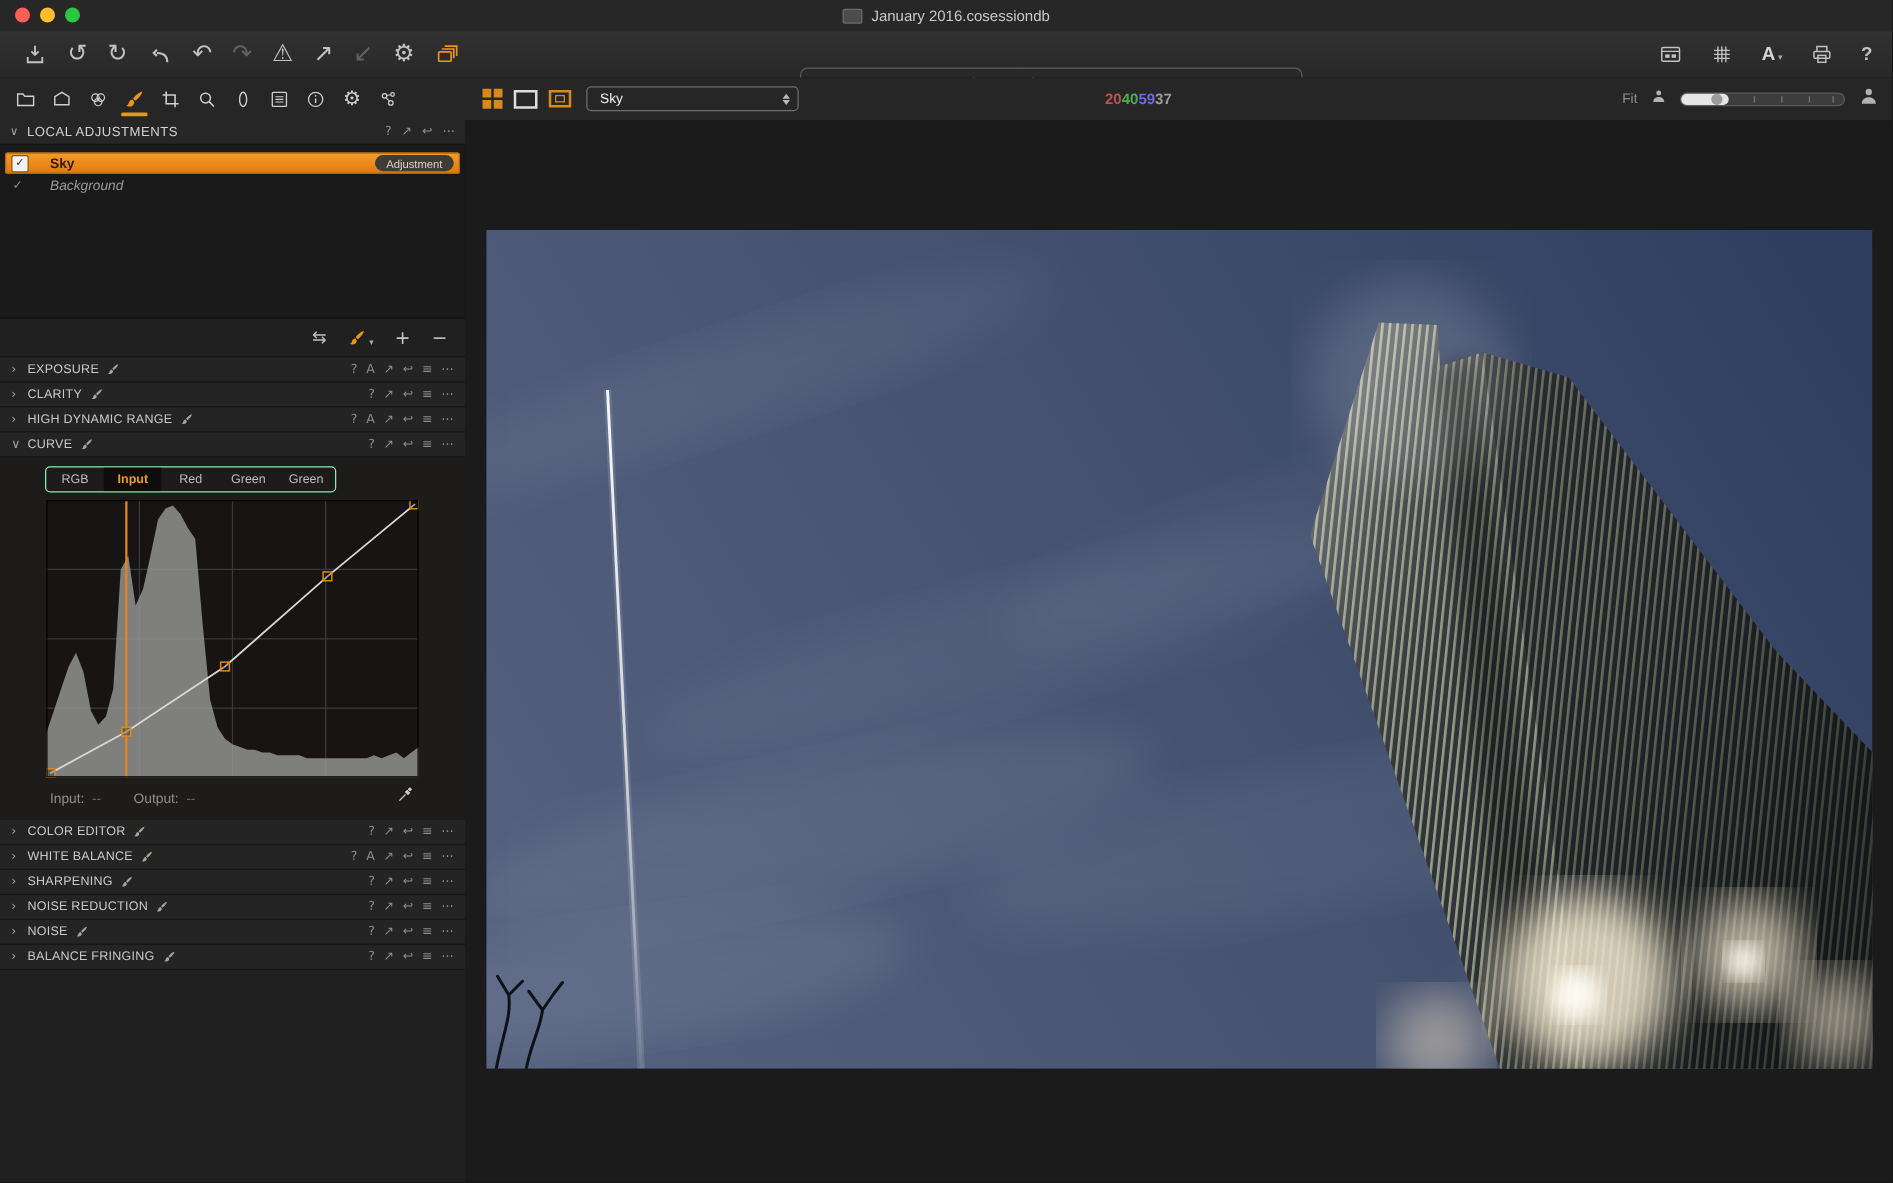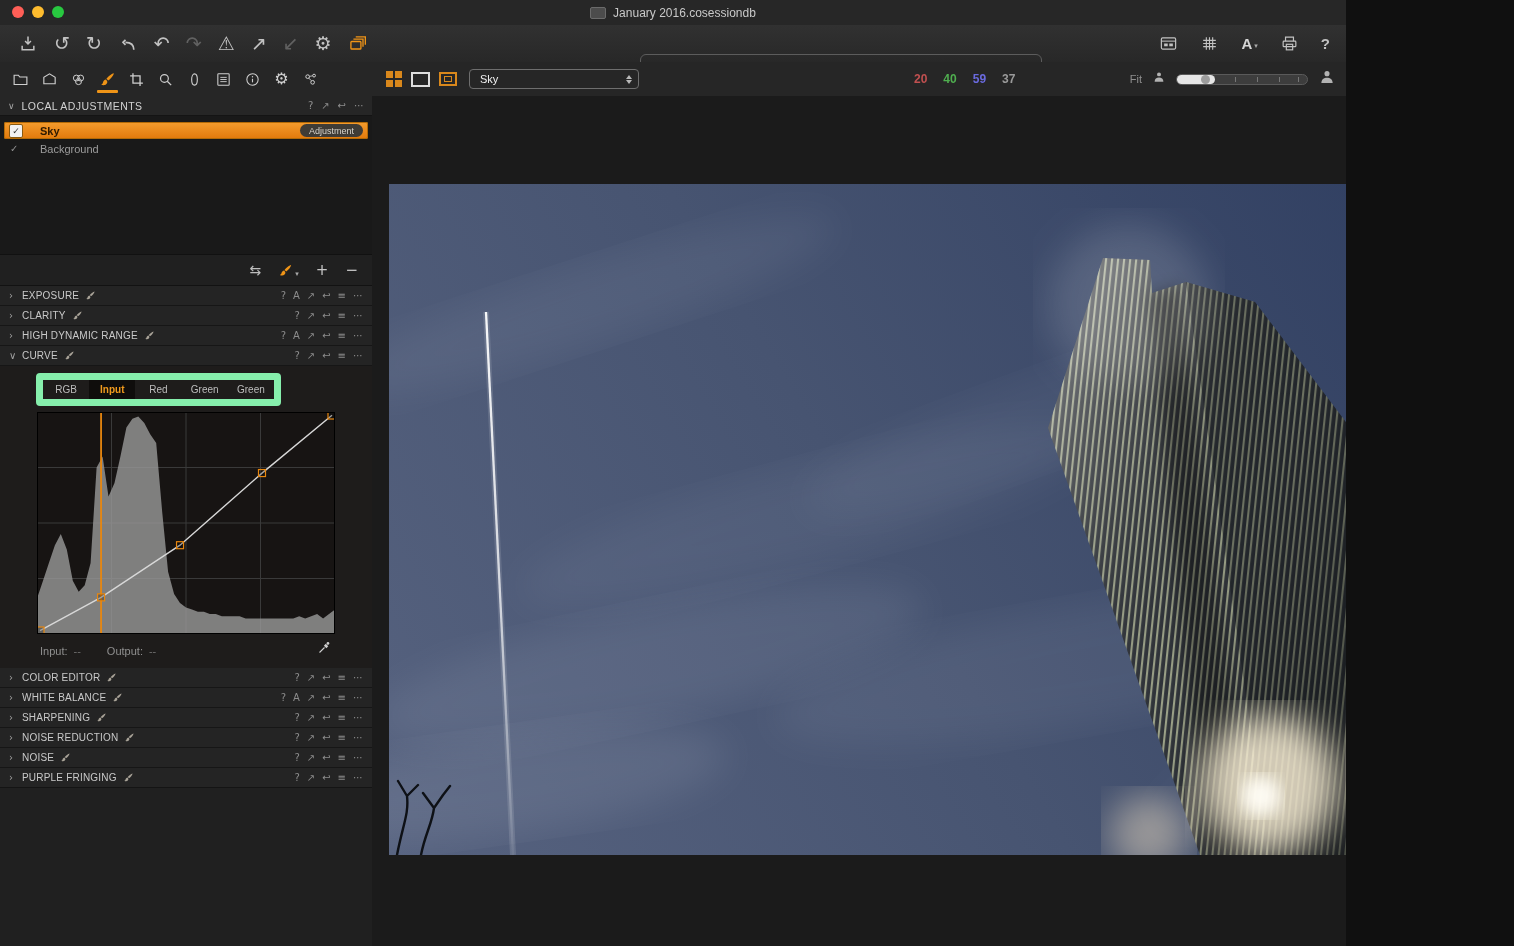--- a/index.html
+++ b/index.html
@@ -1,17 +1,17 @@
 <!DOCTYPE html>
 <html><head>
 <meta charset="utf-8">
 <style>
   html,body{margin:0;padding:0;background:#101010;}
   body{font-family:"Liberation Sans","DejaVu Sans",sans-serif;-webkit-font-smoothing:antialiased;}
-  .app{position:relative;width:1346px;height:946px;background:#1c1c1c;overflow:hidden;color:#c6c6c6;}
+  .app{position:relative;width:1514px;height:946px;background:#1c1c1c;overflow:hidden;color:#c6c6c6;}
   .glyph{font-family:"DejaVu Sans",sans-serif;}
 
   
   .titlebar{position:absolute;left:0;top:0;width:100%;height:25px;background:#272727;border-bottom:1px solid #191919;}
   .traffic{position:absolute;top:6px;left:12px;display:flex;gap:8px;}
   .traffic span{width:12px;height:12px;border-radius:50%;display:block;}
   .t-red{background:#ff5f57;} .t-yellow{background:#febc2e;} .t-green{background:#28c840;}
   .title-wrap{position:absolute;left:0;right:0;top:0;height:25px;display:flex;align-items:center;justify-content:center;gap:7px;}
   .proxy-icon{width:14px;height:10px;background:#4c4c4c;border:1px solid #6b6b6b;border-radius:2px;}
   .title-text{font-size:12px;color:#c9c9c9;}
@@ -47,21 +47,21 @@
   .v-multi i{background:#d9881c;display:block;}
   .v-single{width:15px;height:11px;border:2px solid #dedede;}
   .v-proof{width:14px;height:10px;border:2px solid #d9881c;display:flex;align-items:center;justify-content:center;}
   .v-proof i{width:6px;height:4px;border:1.5px solid #d9881c;display:block;}
   .mask-select{margin-left:12px;width:152px;height:18px;background:#262626;border:1px solid #6e6e6e;border-radius:4px;display:flex;align-items:center;padding:0 6px 0 10px;}
   .mask-select .val{flex:1;font-size:11px;color:#f0f0f0;}
   .sel-arrows{display:flex;flex-direction:column;gap:1px;}
   .sel-arrows i{width:0;height:0;border-left:3.5px solid transparent;border-right:3.5px solid transparent;display:block;}
   .sel-arrows .up{border-bottom:4px solid #b9b9b9;}
   .sel-arrows .dn{border-top:4px solid #b9b9b9;}
-  .readout{position:absolute;left:542px;display:flex;gap:16px;font-size:12px;font-weight:bold;}
+  .readout{position:absolute;left:512px;display:flex;gap:0;font-size:12px;font-weight:bold;}
   .ro-r{color:#c05050;} .ro-g{color:#4fae4f;text-align:center;} .ro-b{color:#6a6ade;} .ro-l{color:#9a9a9a;}
   .zoomctl{position:absolute;right:10px;display:flex;align-items:center;gap:10px;}
   .fit-label{font-size:11px;color:#8f8f8f;}
   .person{color:#b2b2b2;}
   .person svg{width:14px;height:14px;}
   .person.big svg{width:18px;height:18px;}
   .zslider{position:relative;width:130px;height:9px;background:#3d3d3d;border:1px solid #5a5a5a;border-radius:6px;}
   .zslider .fill{position:absolute;left:0;top:0;bottom:0;width:38px;background:#e6e6e6;border-radius:5px;}
   .zslider .knob{position:absolute;left:24px;top:0;width:9px;height:9px;border-radius:50%;background:#9c9c9c;}
   .zslider .tick{position:absolute;top:2px;width:1px;height:5px;background:#767676;}
@@ -74,41 +74,41 @@
   .hdr-icons{margin-left:auto;display:flex;gap:8px;font-size:10px;color:#8f8f8f;}
 
   .layers{height:132px;background:#191919;border-bottom:1px solid #111;padding-top:6px;}
   .layer-row{height:17px;margin:0 4px;display:flex;align-items:center;padding:0 5px;font-size:11px;}
   .layer-row.selected{background:linear-gradient(#f59d2e,#e2790b);border-radius:2px;box-shadow:inset 0 0 0 1px #b36a06;color:#2e1a00;}
   .cbx{width:12px;height:12px;background:#f2f2f2;border:1px solid #8a5a10;border-radius:2px;display:flex;align-items:center;justify-content:center;font-size:9px;color:#333;margin-right:17px;}
   .layer-name{font-weight:600;}
   .badge{margin-left:auto;background:#3f3c36;color:#d6d2ca;font-size:9px;padding:1.5px 9px;border-radius:8px;font-weight:400;}
   .layer-row.bg-row{color:#9c9c9c;margin-top:1px;}
   .bg-check{width:12px;margin:0 18px 0 1px;color:#8f8f8f;font-size:10px;}
-  .bg-name{}
+  .bg-name{font-style:italic;}
 
   .layer-toolbar{height:30px;display:flex;align-items:center;justify-content:flex-end;gap:17px;padding-right:14px;border-bottom:1px solid #121212;color:#bdbdbd;}
   .layer-toolbar .g{font-size:14px;line-height:1;}
   .lt-brush{display:flex;align-items:flex-end;gap:2px;color:#ef9417;}
   .lt-brush svg{width:15px;height:15px;}
   .lt-brush .caret{font-size:7px;color:#a9a9a9;}
   .pm{font-size:15px;color:#c6c6c6;}
 
   .sec-row{height:19px;background:#242424;border-top:1px solid #161616;display:flex;align-items:center;padding:0 9px;}
   .sec-row:first-child{border-top:none;}
   .sec-chevron{font-size:10px;color:#a0a0a0;width:13px;}
   .sec-label{font-size:10px;letter-spacing:.2px;color:#c9c9c9;margin-right:6px;white-space:nowrap;}
   .mini-brush{width:11px;height:11px;color:#a9a398;}
   .sec-icons{margin-left:auto;display:flex;gap:7px;align-items:center;font-size:10px;color:#8c8c8c;}
   .sec-icons .mi{line-height:1;}
   #sections-bottom{border-bottom:1px solid #141414;}
 
   
   .curve-content{background:#1e1c1b;border-top:1px solid #161616;padding:7px 0 8px 0;}
-  .curve-tabs{width:231px;margin-left:36px;height:19px;border:7px solid #86efac;border-radius:4px;display:flex;overflow:hidden;}
+  .curve-tabs{width:231px;margin-left:36px;height:19px;border:1px solid #86efac;border-radius:4px;display:flex;overflow:hidden;}
   .ctab{flex:1;display:flex;align-items:center;justify-content:center;font-size:10px;color:#bdbdbd;}
   .ctab.active{background:#0f0d0c;color:#f09a1d;font-weight:600;}
   .curve-graph-wrap{margin:6px 0 0 37px;width:298px;height:222px;}
   #curve-graph{display:block;background:#171413;}
   .io-row{margin:8px 0 0 40px;display:flex;align-items:center;font-size:11px;color:#8f8f8f;position:relative;height:18px;}
   .io-row .val{color:#6f6f6f;margin:0 26px 0 6px;}
   .io-picker{position:absolute;right:40px;top:-2px;color:#cfcfcf;}
   .io-picker svg{width:15px;height:15px;}
 
   
@@ -654,21 +654,21 @@
       <span class="mi glyph">?</span>
 
       <span class="mi glyph">↗</span>
       <span class="mi glyph">↩</span>
       <span class="mi glyph">≡</span>
       <span class="mi glyph">⋯</span>
     </span>
   </div>
         <div class="sec-row">
     <span class="sec-chevron glyph">›</span>
-    <span class="sec-label">PURPLE FRINGING</span>
+    <span class="sec-label">BALANCE FRINGING</span>
     <svg class="mini-brush" viewBox="0 0 24 24">
             <use href="#i-brush"></use>
           </svg>
     <span class="sec-icons">
       <span class="mi glyph">?</span>
 
       <span class="mi glyph">↗</span>
       <span class="mi glyph">↩</span>
       <span class="mi glyph">≡</span>
       <span class="mi glyph">⋯</span>

